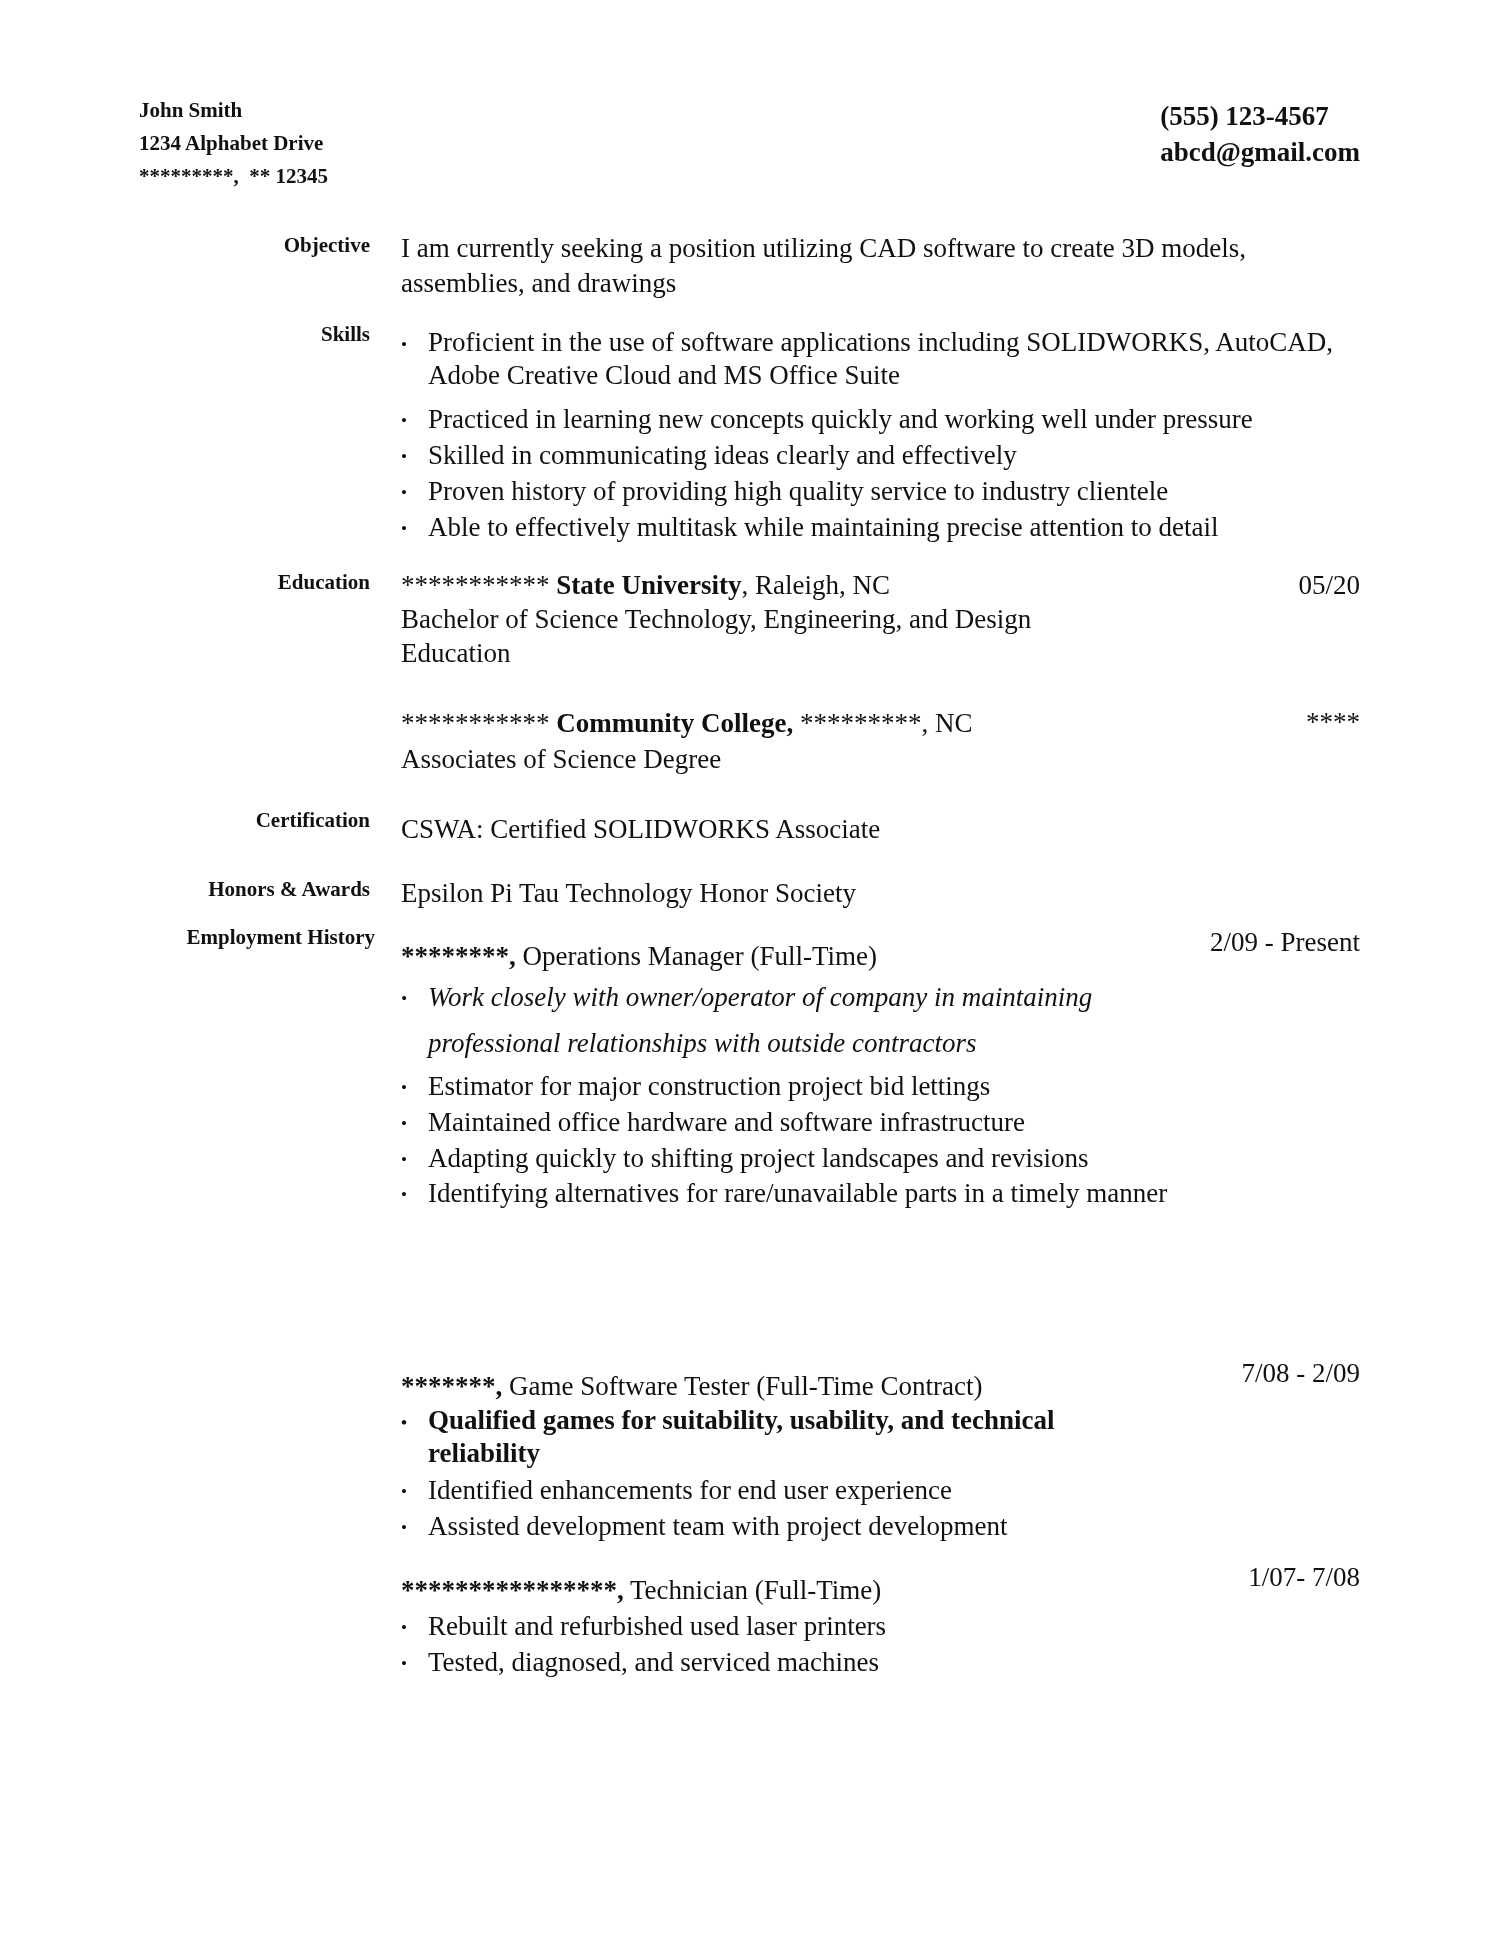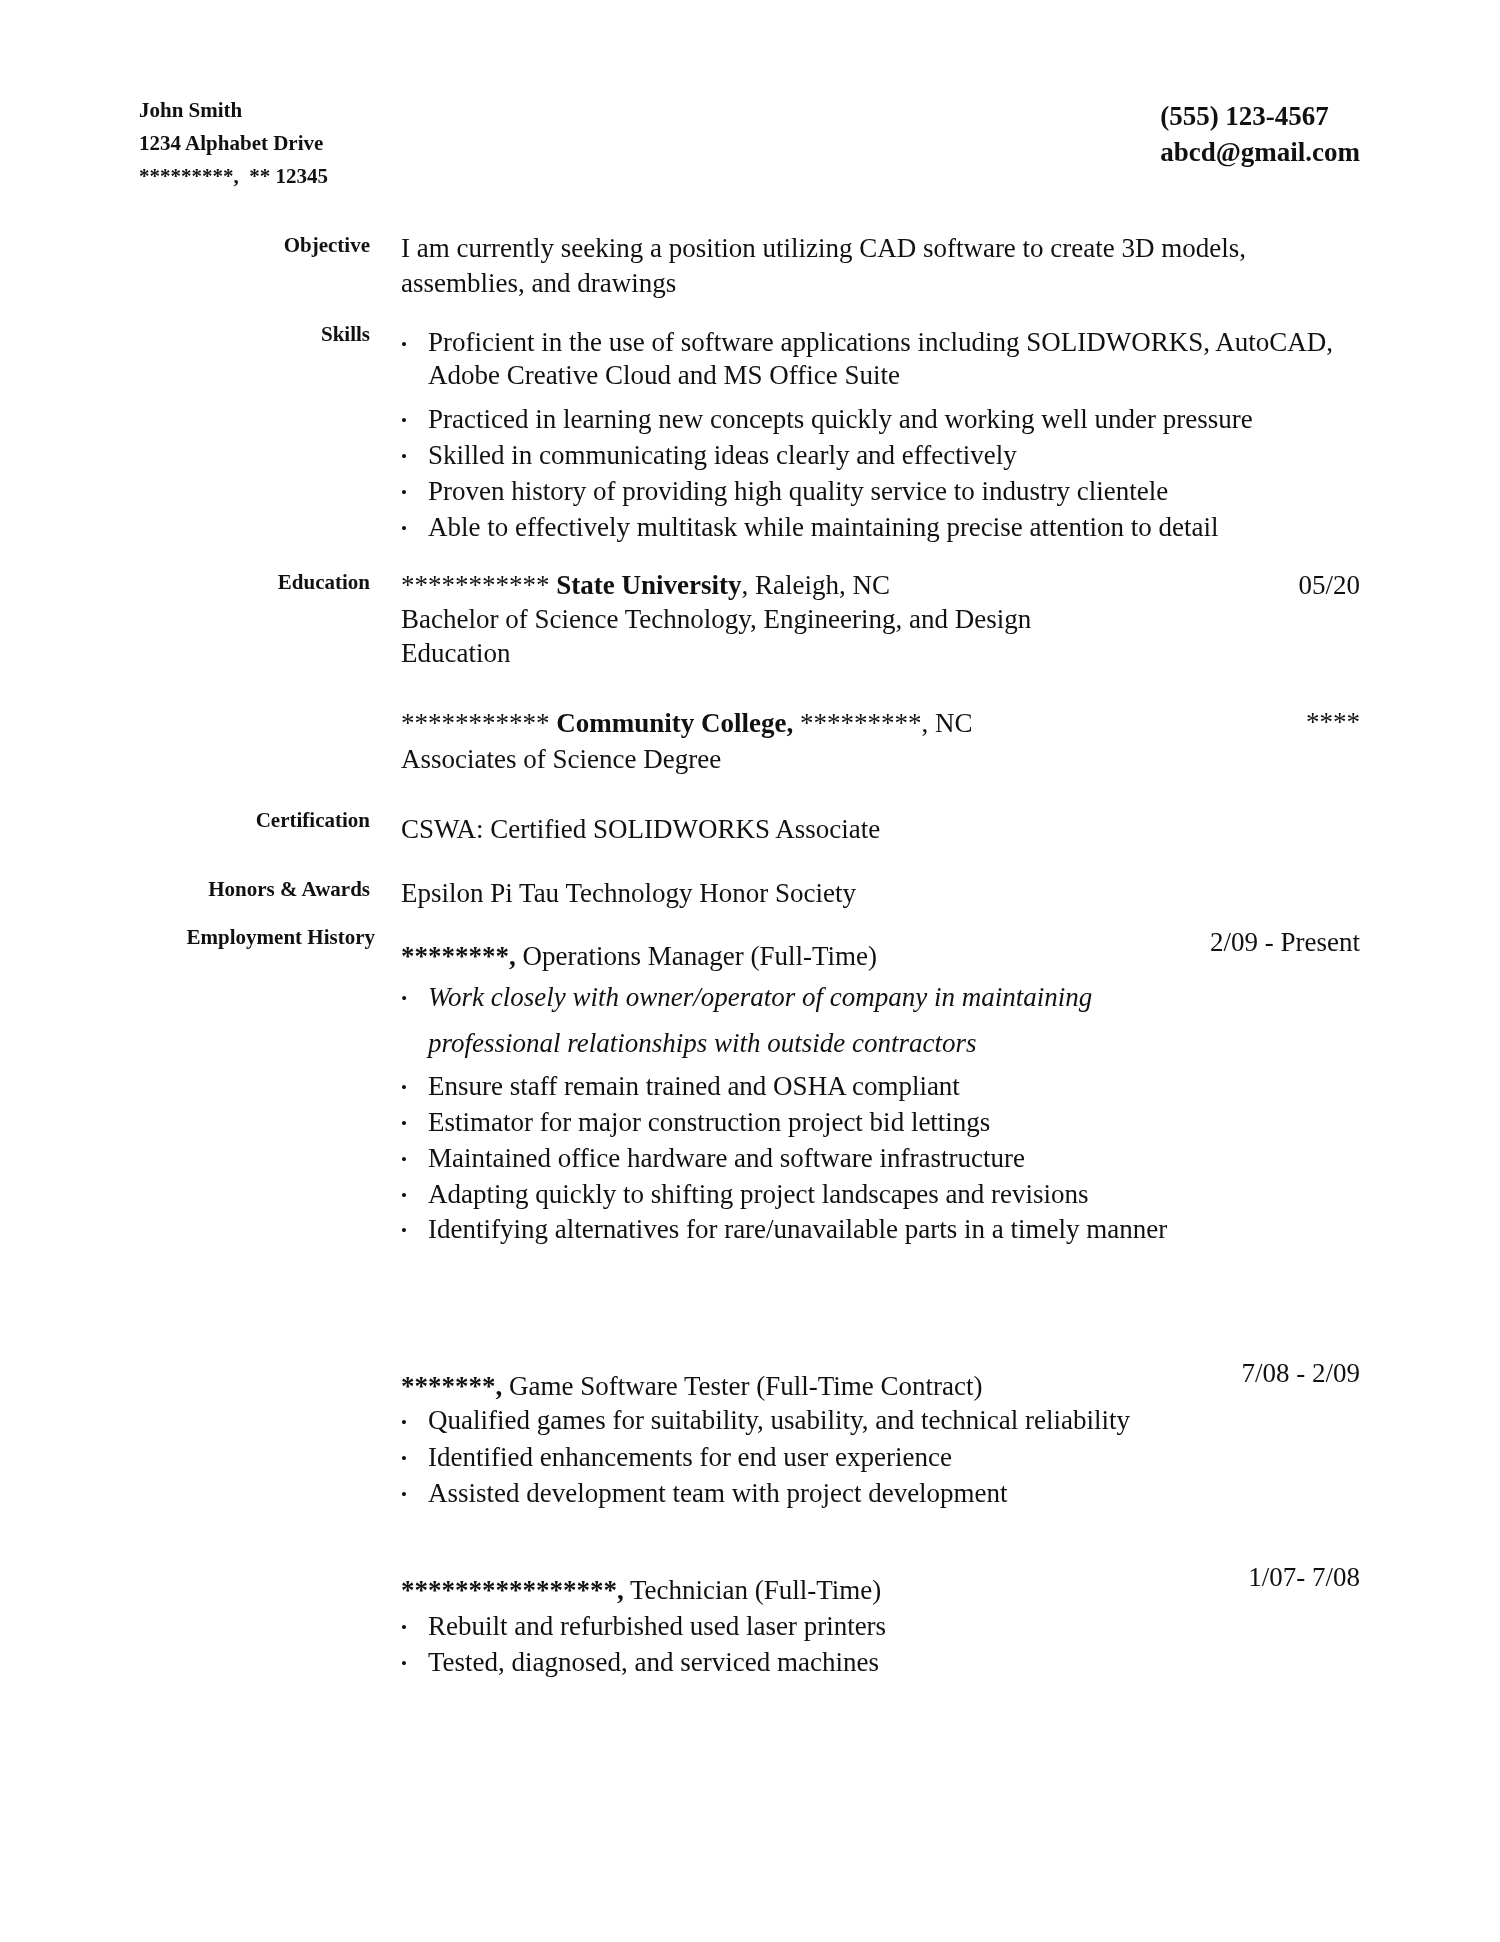--- a/index.html
+++ b/index.html
@@ -61,33 +61,32 @@
 
 <div class="label" style="top:877px;">Honors &amp; Awards</div>
 <div class="body" style="top:876px;">Epsilon Pi Tau Technology Honor Society</div>
 
 <div class="label" style="top:925px; right:1125px;">Employment History</div>
 
 <div class="body" style="top:939px; width:770px;">
   <div><span class="b">********,</span><span style="white-space:pre;"> Operations Manager (Full-Time)</span></div>
   <ul class="bl" style="line-height:36px;">
     <li style="line-height:46px; margin-bottom:2px;font-style:italic;">Work closely with owner/operator of company in maintaining professional relationships with outside contractors</li>
-    <li>Ensure staff remain trained and OSHA compliant</li>
     <li>Estimator for major construction project bid lettings</li>
     <li>Maintained office hardware and software infrastructure</li>
     <li>Adapting quickly to shifting project landscapes and revisions</li>
     <li style="line-height:34px;">Identifying alternatives for rare/unavailable parts in a timely manner</li>
   </ul>
 </div>
 <div class="date" style="top:925px;">2/09 - Present</div>
 
 <div class="body" style="top:1369px; width:770px;">
   <div><span class="b">*******,</span><span style="white-space:pre;"> Game Software Tester (Full-Time Contract)</span></div>
   <ul class="bl" style="line-height:36px;">
-    <li style="line-height:33px; margin-bottom:2px;">Qualified games for suitability, usability, and technical reliability</li>
+    <li style="line-height:33px; margin-bottom:2px;font-weight:bold;">Qualified games for suitability, usability, and technical reliability</li>
     <li>Identified enhancements for end user experience</li>
     <li>Assisted development team with project development</li>
   </ul>
 </div>
 <div class="date" style="top:1356px;">7/08 - 2/09</div>
 
 <div class="body" style="top:1573px; width:770px;">
   <div><span class="b">****************,</span><span style="white-space:pre;"> Technician (Full-Time)</span></div>
   <ul class="bl" style="line-height:36px;">
     <li>Rebuilt and refurbished used laser printers</li>

